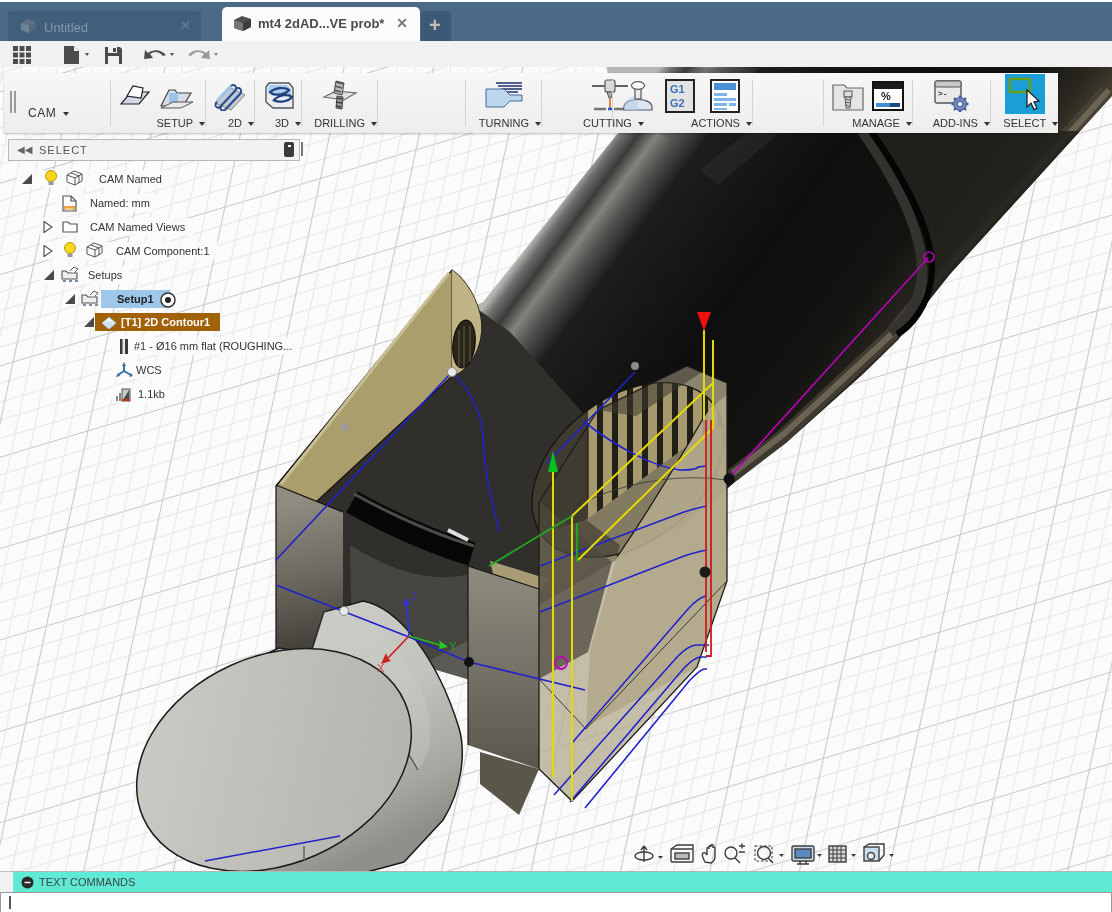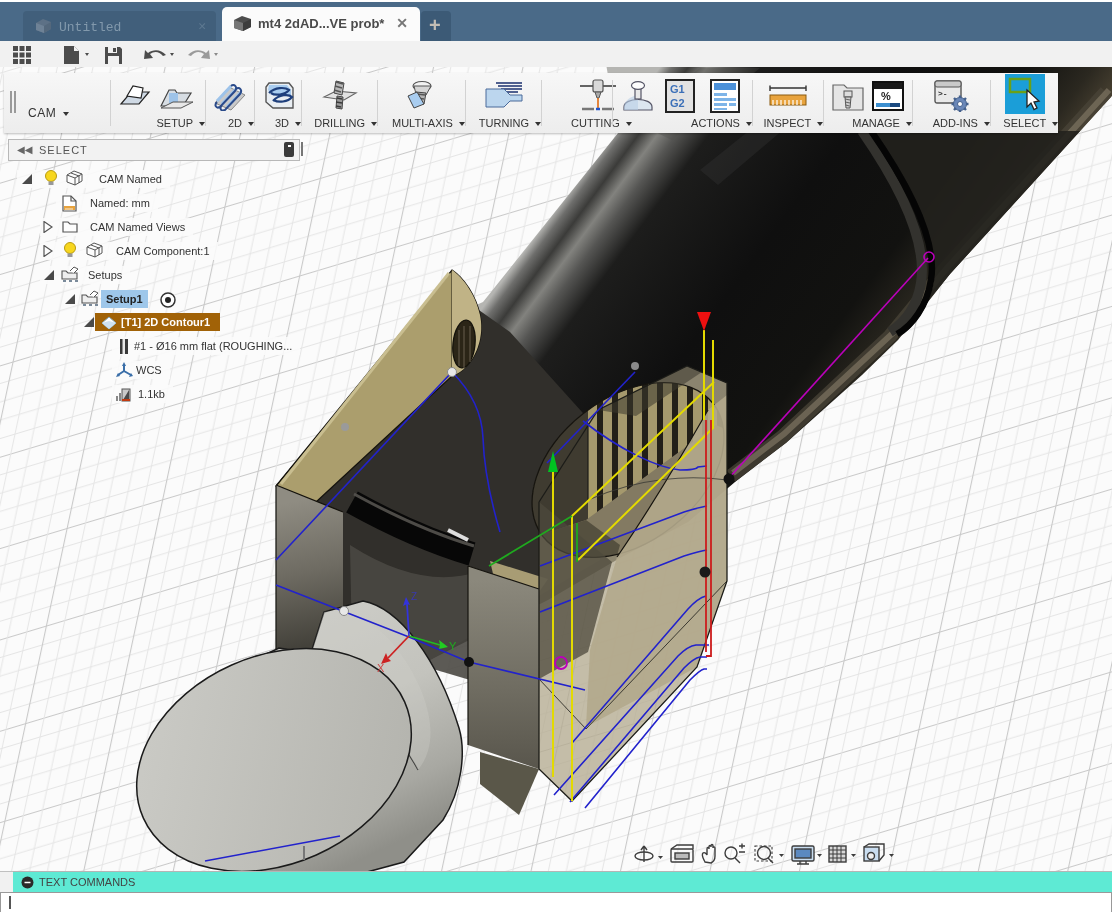--- a/index.html
+++ b/index.html
@@ -2,21 +2,21 @@
 <html><head>
 <meta charset="utf-8">
 <style>
   html,body{margin:0;padding:0;}
   body{width:1112px;height:912px;position:relative;overflow:hidden;
        font-family:"Liberation Sans",sans-serif;background:#fff;}
   .abs{position:absolute;}
   
   #header{left:0;top:2px;width:1112px;height:39px;background:#4a6a88;}
   .tab{position:absolute;top:9px;height:30px;border-radius:4px 4px 0 0;}
-  #tab1{left:23px;top:11px;height:30px;width:193px;background:#415f7b;font-family:Liberation Mono, monospace;}
+  #tab1{left:8px;top:11px;height:30px;width:193px;background:#415f7b;}
   #tab1 .tabtxt{color:#8299ac;}
   #tab2{left:222px;top:7px;height:34px;width:198px;background:#fbfbfb;border-radius:5px 5px 0 0;}
   #tab2 .tabtxt{color:#4a4a4a;font-weight:bold;}
   .tabtxt{position:absolute;left:36px;top:9px;font-size:13px;}
   #tabplus{left:421px;top:11px;height:30px;width:30px;background:#3c5a76;}
   #toolrow{left:0;top:41px;width:1112px;height:26px;background:#f1f1f1;}
   
   #ribbon{left:4px;top:73px;width:1054px;height:60px;background:linear-gradient(#f7f7f7,#ededed);
           box-shadow:0 1px 2px rgba(0,0,0,0.25);}
   .rsec{position:absolute;top:0;height:60px;}
@@ -336,44 +336,34 @@
         <path d="M2,18 L14,12 L34,14 L22,21 Z" fill="#e2e2e2" stroke="#666" stroke-width="1.2"></path>
         <path d="M14,2 L22,4 L20,16 L12,14 Z" fill="#b9b9b9" stroke="#444" stroke-width="1"></path>
         <path d="M14,3 L21,5 M13,7 L20,9 M12,11 L19,13" stroke="#555" stroke-width="1.6"></path>
         <path d="M15,17 L21,18 L20,30 L14,29 Z" fill="#9a9a9a" stroke="#444" stroke-width="1"></path>
         <path d="M15,19 L20,20 M14,23 L20,24 M14,27 L19,28" stroke="#3a3a3a" stroke-width="1.6"></path>
       </svg>
       <div class="rlabel">DRILLING <span class="caret"></span></div>
     </div>
     <div class="rsep" style="left:373px"></div>
 
-    <div class="rsec" style="left:374px;width:87px">
-      <svg width="40" height="32" style="position:absolute;left:24px;top:7px" viewBox="0 0 40 32">
-        <ellipse cx="20" cy="6" rx="9" ry="4.5" fill="#f2f2f2" stroke="#555" stroke-width="1.2"></ellipse>
-        <path d="M12,6 L14,14 L24,15 L29,6 Z" fill="#d5d5d5" stroke="#555" stroke-width="1"></path>
-        <path d="M14,12 L24,13 L22,24 L15,23 Z" fill="#b5b5b5" stroke="#444" stroke-width="1"></path>
-        <path d="M15,14 L23,15 M14,18 L22,19 M15,22 L21,23" stroke="#555" stroke-width="1.5"></path>
-        <path d="M6,16 L15,12 L22,24 L12,28 Z" fill="#a9cdf0" stroke="#444" stroke-width="1"></path>
-      </svg>
-      <div class="rlabel">MULTI-AXIS <span class="caret"></span></div>
-    </div>
     <div class="rsep" style="left:461px"></div>
 
     <div class="rsec" style="left:462px;width:75px">
       <svg width="40" height="30" style="position:absolute;left:18px;top:8px" viewBox="0 0 40 30">
         <g stroke="#1a2f6e" stroke-width="1.6">
           <path d="M12,2 H38 M14,5 H38 M17,8 H38 M20,11 H34"></path>
         </g>
         <path d="M2,8 L20,8 L26,14 L38,14 L38,20 L26,20 L20,26 L2,26 Z" fill="#bcd6ee" stroke="#4a6a9a" stroke-width="1"></path>
       </svg>
       <div class="rlabel">TURNING <span class="caret"></span></div>
     </div>
     <div class="rsep" style="left:537px"></div>
 
-    <div class="rsec" style="left:558px;width:70px">
+    <div class="rsec" style="left:570px;width:70px">
       <svg width="44" height="36" style="position:absolute;left:14px;top:5px" viewBox="0 0 44 36">
         <path d="M4,8 H40" stroke="#333" stroke-width="1.4"></path>
         <rect x="17" y="2" width="10" height="12" rx="2" fill="#d9d9d9" stroke="#555" stroke-width="1.2"></rect>
         <path d="M19,14 L25,14 L23,20 L21,20 Z" fill="#aaa" stroke="#555" stroke-width="1"></path>
         <path d="M22,20 L22,30" stroke="#e06a10" stroke-width="1.6"></path>
         <path d="M6,31 H18 M26,31 H38" stroke="#777" stroke-width="2.5"></path>
         <path d="M20,31 H24" stroke="#2255cc" stroke-width="2.5"></path>
       </svg>
       <div class="rlabel">CUTTING <span class="caret"></span></div>
     </div>
@@ -397,30 +387,20 @@
         <rect x="4" y="14" width="13" height="3" fill="#7db4e8"></rect>
         <rect x="4" y="19" width="22" height="3" fill="#7db4e8"></rect>
         <rect x="4" y="24" width="13" height="3" fill="#7db4e8"></rect>
         <rect x="19" y="24" width="7" height="3" fill="#7db4e8"></rect>
         <rect x="4" y="29" width="13" height="2" fill="#7db4e8"></rect>
       </svg>
       <div class="rlabel">ACTIONS <span class="caret"></span></div>
     </div>
     <div class="rsep" style="left:748px"></div>
 
-    <div class="rsec" style="left:749px;width:70px">
-      <svg width="40" height="26" style="position:absolute;left:15px;top:12px" viewBox="0 0 40 26">
-        <path d="M2,3 H38 M2,0.5 V6 M38,0.5 V6" stroke="#333" stroke-width="1.4"></path>
-        <rect x="2" y="10" width="36" height="10" fill="#e8a33d" stroke="#8a5a10" stroke-width="1"></rect>
-        <g stroke="#fff" stroke-width="1.2">
-          <path d="M5,15 V20 M9,15 V20 M13,15 V20 M17,15 V20 M21,15 V20 M25,15 V20 M29,15 V20 M33,15 V20"></path>
-        </g>
-      </svg>
-      <div class="rlabel">INSPECT <span class="caret"></span></div>
-    </div>
     <div class="rsep" style="left:819px"></div>
 
     <div class="rsec" style="left:820px;width:88px">
       <svg width="32" height="30" style="position:absolute;left:8px;top:8px" viewBox="0 0 32 30">
         <path d="M1,4 L12,4 L15,7 L31,7 L31,29 L1,29 Z" fill="#e5e5e5" stroke="#666" stroke-width="1.2"></path>
         <rect x="12" y="10" width="8" height="6" fill="#ddd" stroke="#555" stroke-width="1"></rect>
         <path d="M13,16 L19,16 L18,27 L14,27 Z" fill="#cfcfcf" stroke="#555" stroke-width="1"></path>
         <path d="M13,18 L18,19 M13,21 L18,22 M13.5,24 L17.5,25" stroke="#666" stroke-width="1.2"></path>
       </svg>
       <svg width="32" height="30" style="position:absolute;left:48px;top:8px" viewBox="0 0 32 30">
@@ -514,21 +494,21 @@
     <div class="trow" style="left:40px;top:102px"><span class="pill" style="padding-left:48px">Setups</span></div>
     <svg class="abs" style="left:43px;top:106px" width="12" height="11">
       <path d="M1,10 L11,10 L11,0 Z" fill="#4a4a4a"></path>
     </svg>
     <svg class="abs" style="left:61px;top:102px" width="19" height="17" viewBox="0 0 19 17">
       <path d="M1,5 L5,5 L7,7 L16,7 L16,13 L1,13 Z" fill="#eee" stroke="#555" stroke-width="1.1"></path>
       <path d="M9,5 L13,1 L17,3 L13,7" fill="#fff" stroke="#555" stroke-width="1"></path>
       <path d="M2,15 L17,15" stroke="#7a8a9a" stroke-width="2" stroke-dasharray="3,3"></path>
     </svg>
 
-    <div class="trow" style="left:101px;top:126px"><span style="background:#9ec7ea;display:inline-block;padding:3px 5px;font-weight:bold;color:#222">Setup1</span></div>
+    <div class="trow" style="left:101px;top:126px"><span style="background:#9ec7ea;display:inline-block;padding:3px 16px;font-weight:bold;color:#222">Setup1</span></div>
     <svg class="abs" style="left:64px;top:130px" width="12" height="11">
       <path d="M1,10 L11,10 L11,0 Z" fill="#4a4a4a"></path>
     </svg>
     <svg class="abs" style="left:81px;top:126px" width="19" height="17" viewBox="0 0 19 17">
       <path d="M1,5 L5,5 L7,7 L16,7 L16,13 L1,13 Z" fill="#eee" stroke="#555" stroke-width="1.1"></path>
       <path d="M9,5 L13,1 L17,3 L13,7" fill="#fff" stroke="#555" stroke-width="1"></path>
       <path d="M2,15 L17,15" stroke="#7a8a9a" stroke-width="2" stroke-dasharray="3,3"></path>
     </svg>
     <svg class="abs" style="left:160px;top:128px" width="17" height="17">
       <circle cx="8" cy="8" r="7" fill="#fff" stroke="#333" stroke-width="1.5"></circle>

